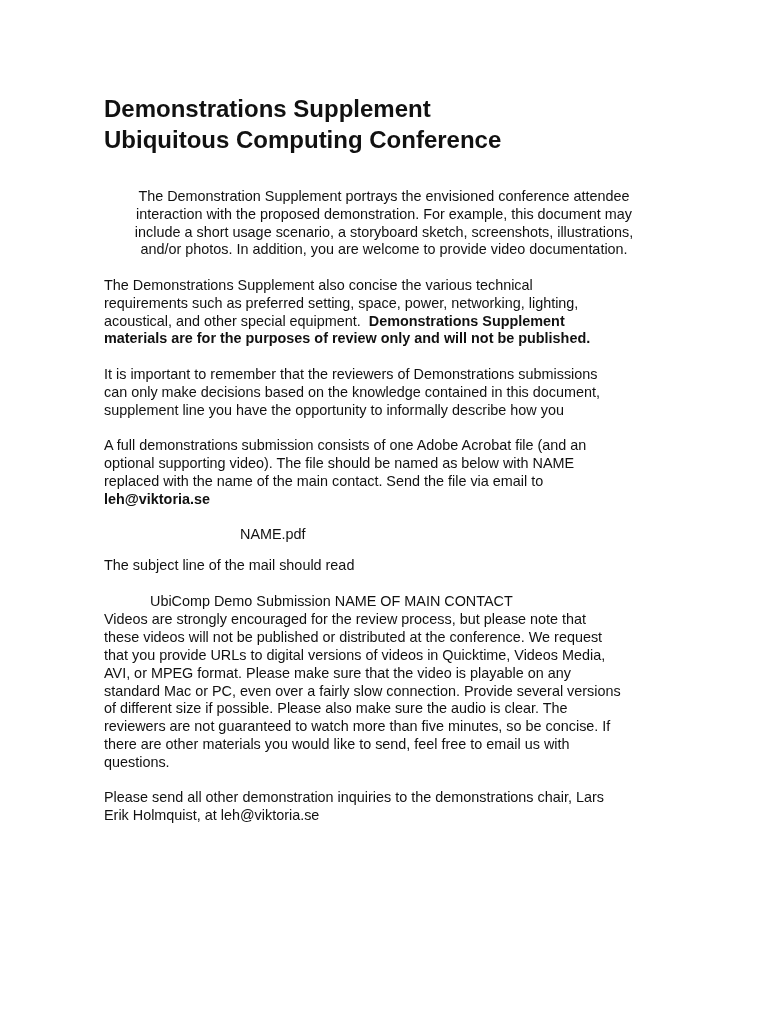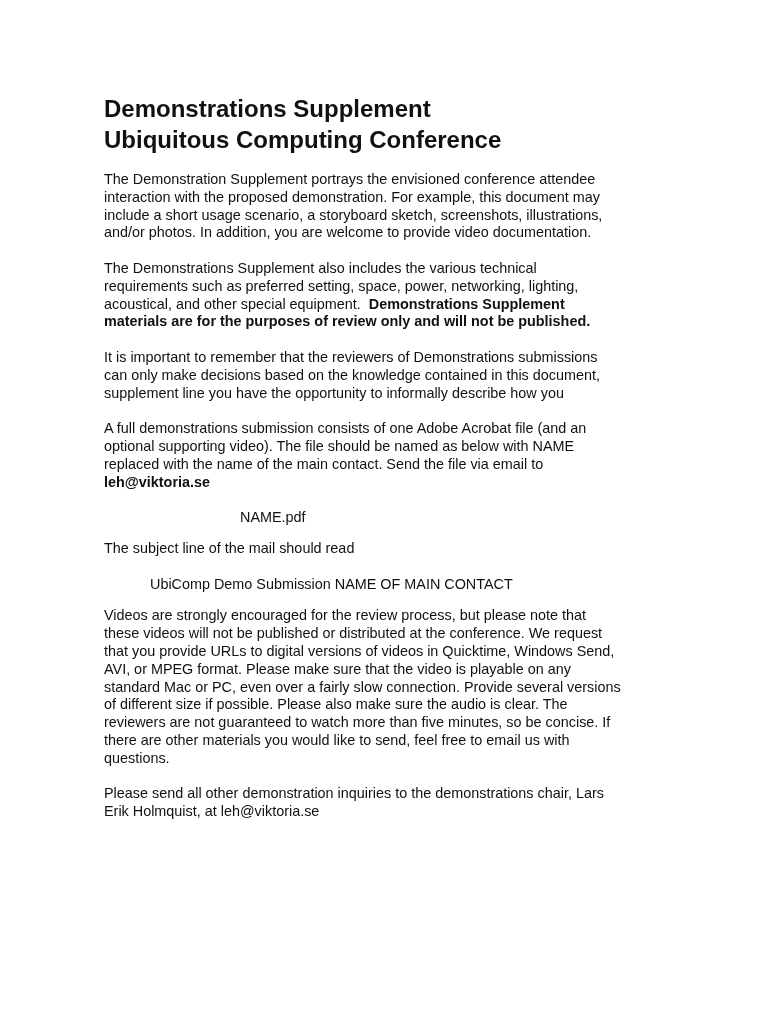--- a/index.html
+++ b/index.html
@@ -46,29 +46,29 @@
 </head>
 <body>
 
 <div class="page">
 
   <h1 class="title">
     <span class="line">Demonstrations Supplement</span>
     <span class="line">Ubiquitous Computing Conference</span>
   </h1>
 
-  <p class="para" style="margin-top:16px;">
+  <p class="para" style="margin-top:33px;text-align:center;">
     <span class="line">The Demonstration Supplement portrays the envisioned conference attendee</span>
     <span class="line">interaction with the proposed demonstration.  For example, this document may</span>
     <span class="line">include a short usage scenario, a storyboard sketch, screenshots, illustrations,</span>
     <span class="line">and/or photos.  In addition, you are welcome to provide video documentation.</span>
   </p>
 
   <p class="para" style="margin-top:17.8px;">
-    <span class="line">The Demonstrations Supplement also includes the various technical</span>
+    <span class="line">The Demonstrations Supplement also concise the various technical</span>
     <span class="line">requirements such as preferred setting, space, power, networking, lighting,</span>
     <span class="line"><span style="white-space:pre;">acoustical, and other special equipment.  </span><span class="b">Demonstrations Supplement</span></span>
     <span class="line b">materials are for the purposes of review only and will not be published.</span>
   </p>
 
   <p class="para" style="margin-top:17.8px;">
     <span class="line">It is important to remember that the reviewers of Demonstrations submissions</span>
     <span class="line">can only make decisions based on the knowledge contained in this document,</span>
     <span class="line">supplement line you have the opportunity to informally describe how you</span>
   </p>
@@ -85,24 +85,24 @@
   </p>
 
   <p class="para" style="margin-top:13px;">
     <span class="line">The subject line of the mail should read</span>
   </p>
 
   <p class="para indented" style="margin-top:17.8px;">
     <span class="line">UbiComp Demo Submission NAME OF MAIN CONTACT</span>
   </p>
 
-  <p class="para" style="margin-top:14px;">
+  <p class="para" style="margin-top:1px;">
     <span class="line">Videos are strongly encouraged for the review process, but please note that</span>
     <span class="line">these videos will not be published or distributed at the conference.  We request</span>
-    <span class="line">that you provide URLs to digital versions of videos in Quicktime, Windows Send,</span>
+    <span class="line">that you provide URLs to digital versions of videos in Quicktime, Videos Media,</span>
     <span class="line">AVI, or MPEG format.  Please make sure that the video is playable on any</span>
     <span class="line">standard Mac or PC, even over a fairly slow connection. Provide several versions</span>
     <span class="line">of different size if possible. Please also make sure the audio is clear.  The</span>
     <span class="line">reviewers are not guaranteed to watch more than five minutes, so be concise.  If</span>
     <span class="line">there are other materials you would like to send, feel free to email us with</span>
     <span class="line">questions.</span>
   </p>
 
   <p class="para" style="margin-top:17.8px;">
     <span class="line">Please send all other demonstration inquiries to the demonstrations chair, Lars</span>

